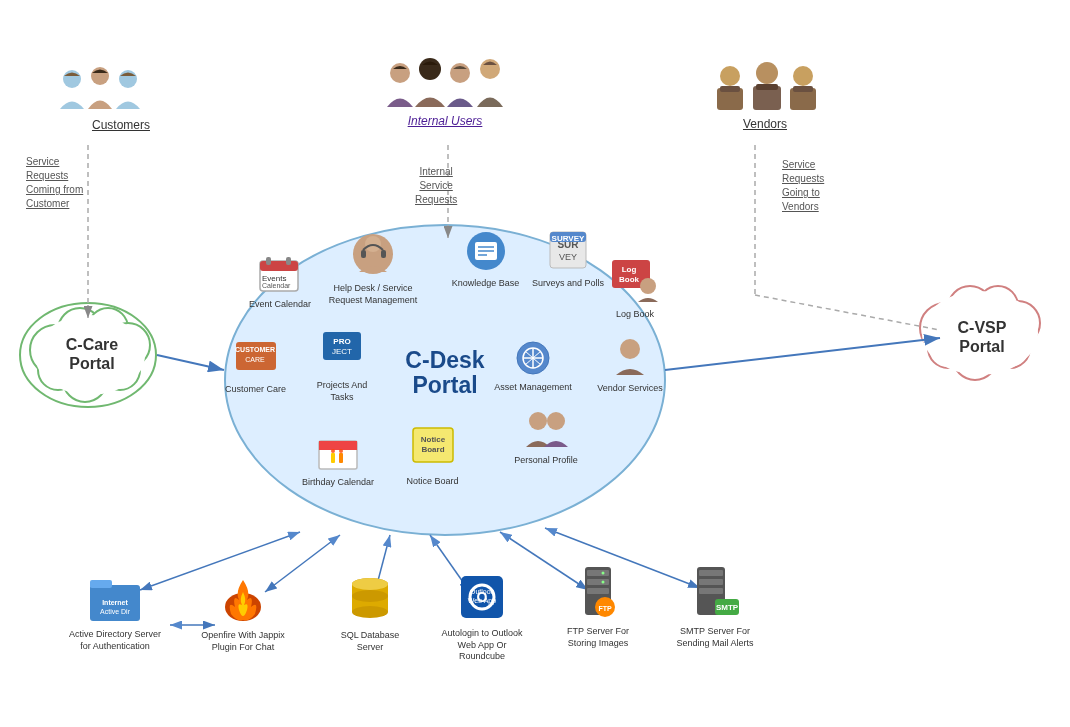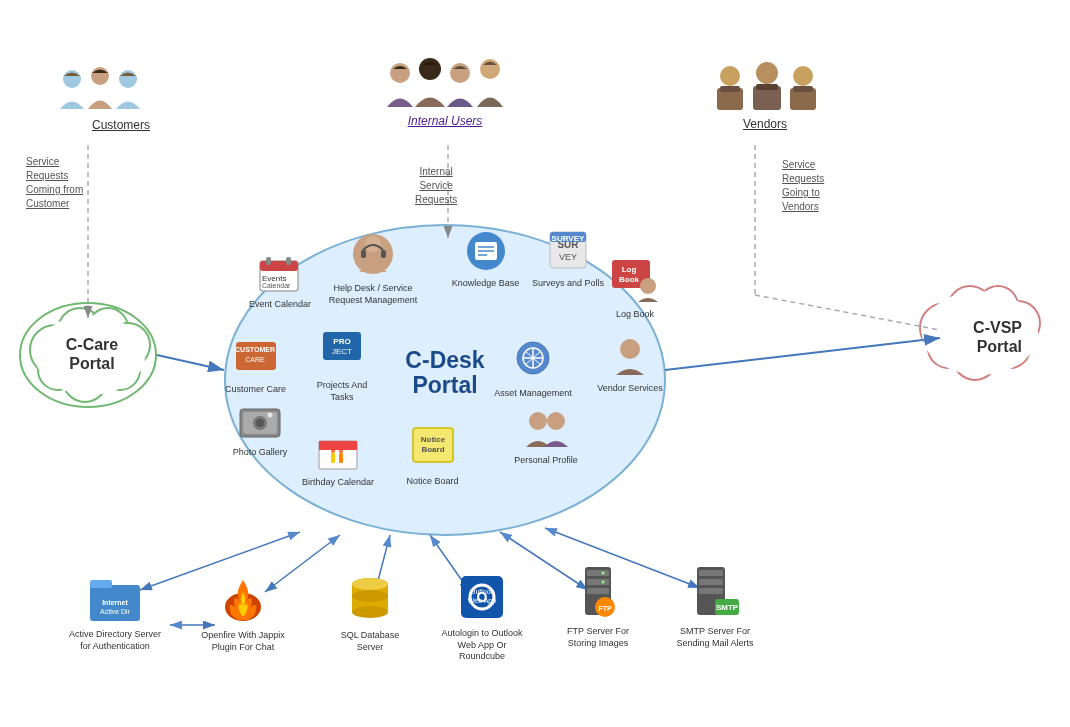--- a/index.html
+++ b/index.html
@@ -172,21 +172,21 @@
     <div>Requests</div>
     <div>Going to</div>
     <div>Vendors</div>
   </div>
 
   <div style="position:absolute; top:335px; left:47px; text-align:center; width:90px;">
     <div style="font-size:16px; font-weight:bold; color:#333; line-height:1.2;">C-Care<br>Portal</div>
   </div>
 
   <div style="position:absolute; top:318px; left:942px; text-align:center; width:80px;">
-    <div style="font-size:16px; font-weight:bold; color:#333; line-height:1.2;text-align:right;">C-VSP<br>Portal</div>
+    <div style="font-size:16px; font-weight:bold; color:#333; line-height:1.2;">C-VSP<br>Portal</div>
   </div>
 
   <div style="position:absolute; top:348px; left:385px; text-align:center; width:120px;">
     <div style="font-size:23px; font-weight:bold; color:#1a4a8a; line-height:1.1;">C-Desk<br>Portal</div>
   </div>
 
   <div style="position:absolute; top:232px; left:328px; text-align:center; width:90px;">
     <svg width="45" height="45" viewBox="0 0 45 45">
       <circle cx="22" cy="22" r="20" fill="#c8a080"></circle>
       <circle cx="22" cy="12" r="8" fill="#d4b090"></circle>
@@ -269,41 +269,31 @@
 
   <div style="position:absolute; top:340px; left:488px; text-align:center; width:90px;">
     <svg width="42" height="36" viewBox="0 0 42 36">
       <circle cx="21" cy="18" r="16" fill="#5588cc" stroke="#4477bb" stroke-width="1"></circle>
       <circle cx="21" cy="18" r="10" fill="none" stroke="white" stroke-width="1.5"></circle>
       <line x1="21" y1="8" x2="21" y2="28" stroke="white" stroke-width="1.5"></line>
       <line x1="11" y1="18" x2="31" y2="18" stroke="white" stroke-width="1.5"></line>
       <line x1="13" y1="11" x2="29" y2="25" stroke="white" stroke-width="1"></line>
       <line x1="29" y1="11" x2="13" y2="25" stroke="white" stroke-width="1"></line>
     </svg>
-    <div style="font-size:9px; color:#333; line-height:1.3; margin-top:8px;">Asset Management</div>
+    <div style="font-size:9px; color:#333; line-height:1.3; margin-top:2px;">Asset Management</div>
   </div>
 
   <div style="position:absolute; top:335px; left:590px; text-align:center; width:80px;">
     <svg width="44" height="42" viewBox="0 0 44 42">
       <circle cx="22" cy="14" r="10" fill="#c8a080"></circle>
       <path d="M8 40 Q22 28 36 40" fill="#8a6a5a"></path>
     </svg>
     <div style="font-size:9px; color:#333; line-height:1.3; margin-top:2px;">Vendor Services</div>
   </div>
 
-  <div style="position:absolute; top:405px; left:224px; text-align:center; width:72px;">
-    <svg width="44" height="36" viewBox="0 0 44 36">
-      <rect x="2" y="4" width="40" height="28" rx="3" fill="#888" stroke="#666" stroke-width="1"></rect>
-      <rect x="5" y="7" width="34" height="22" rx="2" fill="#aaa"></rect>
-      <circle cx="22" cy="18" r="7" fill="#777"></circle>
-      <circle cx="22" cy="18" r="4" fill="#555"></circle>
-      <circle cx="32" cy="10" r="2.5" fill="#fff" opacity="0.7"></circle>
-    </svg>
-    <div style="font-size:9px; color:#333; line-height:1.3; margin-top:2px;">Photo Gallery</div>
-  </div>
 
   <div style="position:absolute; top:435px; left:298px; text-align:center; width:80px;">
     <svg width="42" height="36" viewBox="0 0 42 36">
       <rect x="2" y="6" width="38" height="28" rx="2" fill="white" stroke="#bbb" stroke-width="1.5"></rect>
       <rect x="2" y="6" width="38" height="9" fill="#ee4444"></rect>
 
       <rect x="14" y="18" width="4" height="10" rx="1" fill="#ffcc00"></rect>
       <rect x="22" y="18" width="4" height="10" rx="1" fill="#ff8800"></rect>
       <circle cx="16" cy="16" r="2" fill="#ff4400" opacity="0.8"></circle>
       <circle cx="24" cy="16" r="2" fill="#ff4400" opacity="0.8"></circle>

